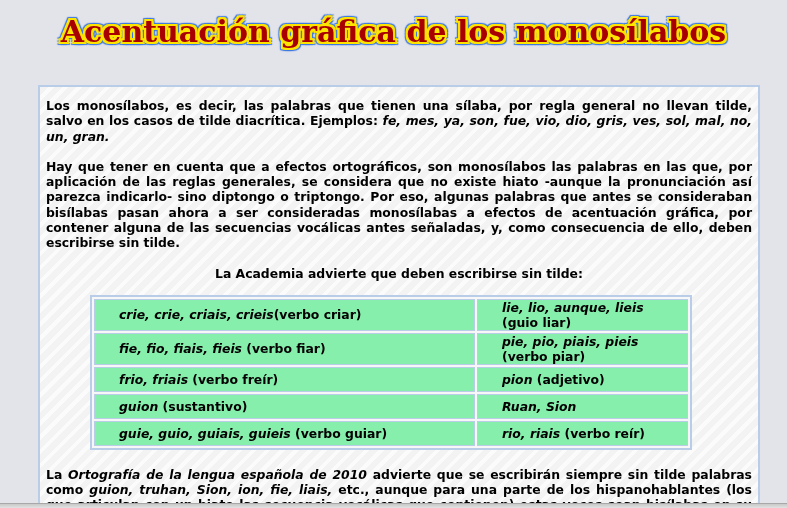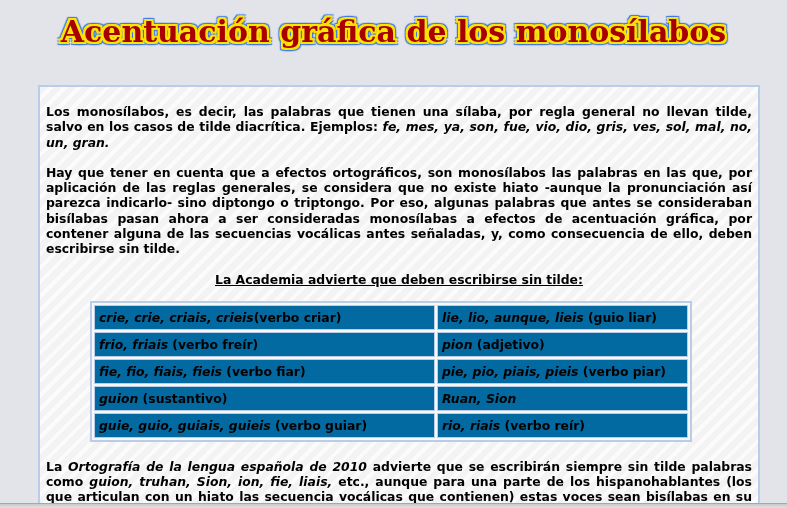--- a/index.html
+++ b/index.html
@@ -56,47 +56,46 @@
       );
       box-sizing: border-box;
       padding: 3px 6px 0 6px;
     }
     .para {
       font-size: 12.4px;
       font-weight: bold;
       line-height: 15.3px;
       color: #000;
       text-align: justify;
-      margin: 14px 0 15px 0;
+      margin: 8px 0 15px 0;
     }
     .para i, .para .it {
       font-style: italic;
     }
     .table-caption {
       text-align: center;
       font-size: 12.4px;
       font-weight: bold;
       color: #000;
       margin: 0 0 14px 0;
-      text-decoration: underline;
     }
     .word-table {
       margin: 0 0 0 44px;
       border: 2px solid #b9cde9;
       border-spacing: 2px;
       background: #f7f7f7;
       width: 602px;
     }
     .word-table td {
-      background: #0369a1;
+      background: #86efac;
       border: 1px solid #b9cde9;
       font-size: 12.4px;
       font-weight: bold;
       color: #000;
-      padding: 0 4px;
+      padding: 0 24px;
       height: 23px;
       vertical-align: middle;
     }
     .word-table td.c1 { width: 331px; }
     .word-table .it { font-style: italic; }
     .after-table {
       margin-top: 17px;
     }
     .bottom-bar {
       position: absolute;
@@ -123,26 +122,26 @@
 
   <div class="table-caption">La Academia advierte que deben escribirse sin tilde:</div>
 
   <table class="word-table">
     <tbody>
       <tr>
         <td class="c1"><span class="it">crie, crie, criais, crieis</span><span>(verbo criar)</span></td>
         <td><span class="it">lie, lio, aunque, lieis</span><span> (guio liar)</span></td>
       </tr>
       <tr>
+        <td class="c1"><span class="it">fie, fio, fiais, fieis</span><span> (verbo fiar)</span></td>
+        <td><span class="it">pie, pio, piais, pieis</span><span> (verbo piar)</span></td>
+      </tr>
+      <tr>
         <td class="c1"><span class="it">frio, friais</span><span> (verbo freír)</span></td>
         <td><span class="it">pion</span><span> (adjetivo)</span></td>
-      </tr>
-      <tr>
-        <td class="c1"><span class="it">fie, fio, fiais, fieis</span><span> (verbo fiar)</span></td>
-        <td><span class="it">pie, pio, piais, pieis</span><span> (verbo piar)</span></td>
       </tr>
       <tr>
         <td class="c1"><span class="it">guion</span><span> (sustantivo)</span></td>
         <td><span class="it">Ruan, Sion</span><span></span></td>
       </tr>
       <tr>
         <td class="c1"><span class="it">guie, guio, guiais, guieis</span><span> (verbo guiar)</span></td>
         <td><span class="it">rio, riais</span><span> (verbo reír)</span></td>
       </tr>
     </tbody>

